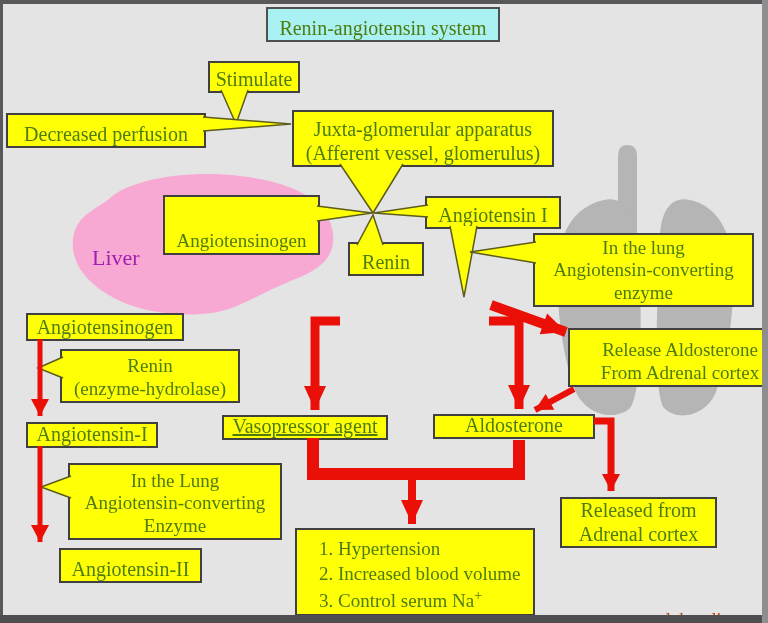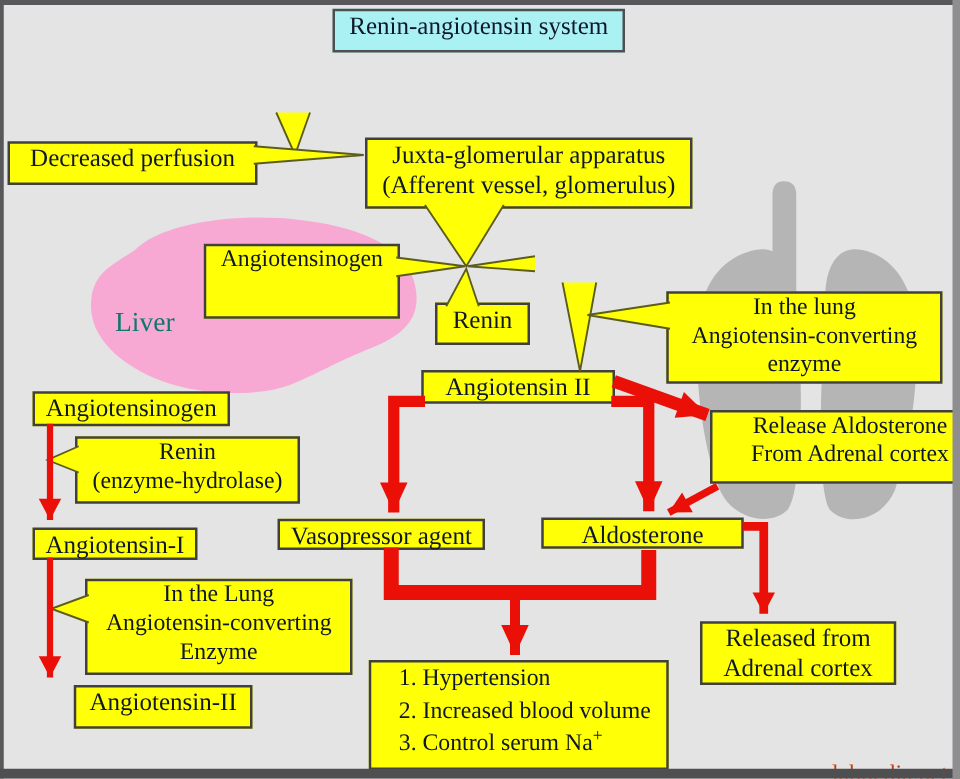--- a/index.html
+++ b/index.html
@@ -2,45 +2,45 @@
 <html><head>
 <meta charset="utf-8">
 <style>
   html,body{margin:0;padding:0;background:#9a9a9c;}
   #page{position:relative;width:768px;height:623px;background:#e4e4e4;overflow:hidden;
         font-family:"Liberation Serif","DejaVu Serif",serif;}
   svg{position:absolute;left:0;top:0;}
   #organs{z-index:0;}
   #connectors{z-index:2;pointer-events:none;}
   .box{position:absolute;z-index:1;background:#ffff05;border:2px solid #404040;
-       box-sizing:border-box;display:flex;flex-direction:column;justify-content:flex-start;
-       align-items:center;text-align:center;color:#0f172a;font-size:20px;line-height:1.2;}
+       box-sizing:border-box;display:flex;flex-direction:column;justify-content:flex-end;
+       align-items:center;text-align:center;color:#4d7c0f;font-size:20px;line-height:1.2;}
   .box div{white-space:nowrap;}
   #title-box{background:#a9f1f3;border-color:#4f4f4f;}
   #b-stimulate{left:208px;top:61px;width:92px;height:32px;}
   #title-box{left:266px;top:7px;width:234px;height:35px;}
   #b-decreased{left:6px;top:113px;width:200px;height:35px;}
   #b-juxta{left:292px;top:110px;width:262px;height:57px;}
   #b-a2{left:163px;top:195px;width:157px;height:60px;font-size:19px;}
   #b-renin-top{left:348px;top:242px;width:76px;height:34px;}
   #b-ang1-top{left:425px;top:196px;width:136px;height:33px;}
   #b-lung-right{left:533px;top:233px;width:221px;height:74px;font-size:19px;}
   #b-ang2-mid{left:337px;top:296px;width:155px;height:27px;}
   #b-release{left:568px;top:328px;width:224px;height:59px;font-size:19px;}
   #b-angiotensinogen-left{left:26px;top:313px;width:158px;height:28px;}
   #b-renin-enzyme{left:60px;top:349px;width:180px;height:54px;font-size:19px;}
   #b-ang1-left{left:26px;top:422px;width:132px;height:26px;}
   #b-lung-left{left:68px;top:463px;width:214px;height:77px;font-size:19px;}
   #b-ang2-left{left:25px;top:548px;width:143px;height:35px;margin-left:34px;}
-  #b-vasopressor{left:222px;top:415px;width:166px;height:25px;}
+  #b-vasopressor{left:222px;top:415px;width:166px;height:25px;text-decoration:underline;}
   #b-aldosterone{left:433px;top:414px;width:162px;height:25px;}
   #b-effects{left:295px;top:528px;width:240px;height:88px;align-items:flex-start;
              text-align:left;padding-left:22px;line-height:1.35;font-size:19px;}
   #b-released-from{left:560px;top:497px;width:157px;height:51px;}
-  #liver-label{position:absolute;z-index:1;left:92px;top:245px;font-size:22px;color:#0f766e;}
+  #liver-label{position:absolute;z-index:1;left:92px;top:245px;font-size:22px;color:#a21caf;}
   #watermark{position:absolute;z-index:1;left:600px;top:609px;width:158px;text-align:right;
              font-size:19px;color:#c2410c;}
   .frame{position:absolute;z-index:3;background:#58585a;}
   #fr-top{left:0;top:0;width:768px;height:4px;}
   #fr-left{left:0;top:0;width:3px;height:623px;}
   #fr-bottom{left:0;top:615px;width:768px;height:8px;background:#4f4f51;}
   #fr-right{left:762px;top:0;width:6px;height:623px;background:#8e8e90;}
   sup{font-size:14px;}
 </style>
 </head>
@@ -55,48 +55,51 @@
     <path fill="#b5b5b5" d="M636,240 C636,210 622,196 604,200 C580,205 560,225 558,265 C556,305 562,355 575,390
          C585,415 615,422 630,408 C640,396 642,330 640,290 Z"></path>
     <path fill="#b5b5b5" d="M660,240 C660,210 672,196 690,200 C714,205 732,228 733,268 C735,308 728,355 716,392
          C706,416 678,422 664,408 C655,396 656,330 658,290 Z"></path>
   </svg>
 
   <div class="box" id="title-box">
     <div>Renin-angiotensin system</div>
   </div>
 
+  <div class="box" id="b-stimulate">
+    <div>Stimulate</div>
+  </div>
 
   <div class="box" id="b-juxta">
     <div>Juxta-glomerular apparatus</div>
     <div>(Afferent vessel, glomerulus)</div>
   </div>
 
   <div class="box" id="b-decreased">
     <div>Decreased perfusion</div>
   </div>
 
   <div class="box" id="b-a2">
     <div>Angiotensinogen</div>
   </div>
 
   <div class="box" id="b-renin-top">
     <div>Renin</div>
   </div>
 
+  <div class="box" id="b-ang1-top">
+    <div>Angiotensin I</div>
+  </div>
 
   <div class="box" id="b-lung-right">
     <div>In the lung</div>
     <div>Angiotensin-converting</div>
     <div>enzyme</div>
   </div>
 
-  <div class="box" id="b-ang2-mid">
-    <div>Angiotensin II</div>
-  </div>
 
   <div class="box" id="b-release">
     <div>Release Aldosterone</div>
     <div>From Adrenal cortex</div>
   </div>
 
   <div class="box" id="b-angiotensinogen-left">
     <div>Angiotensinogen</div>
   </div>
 

